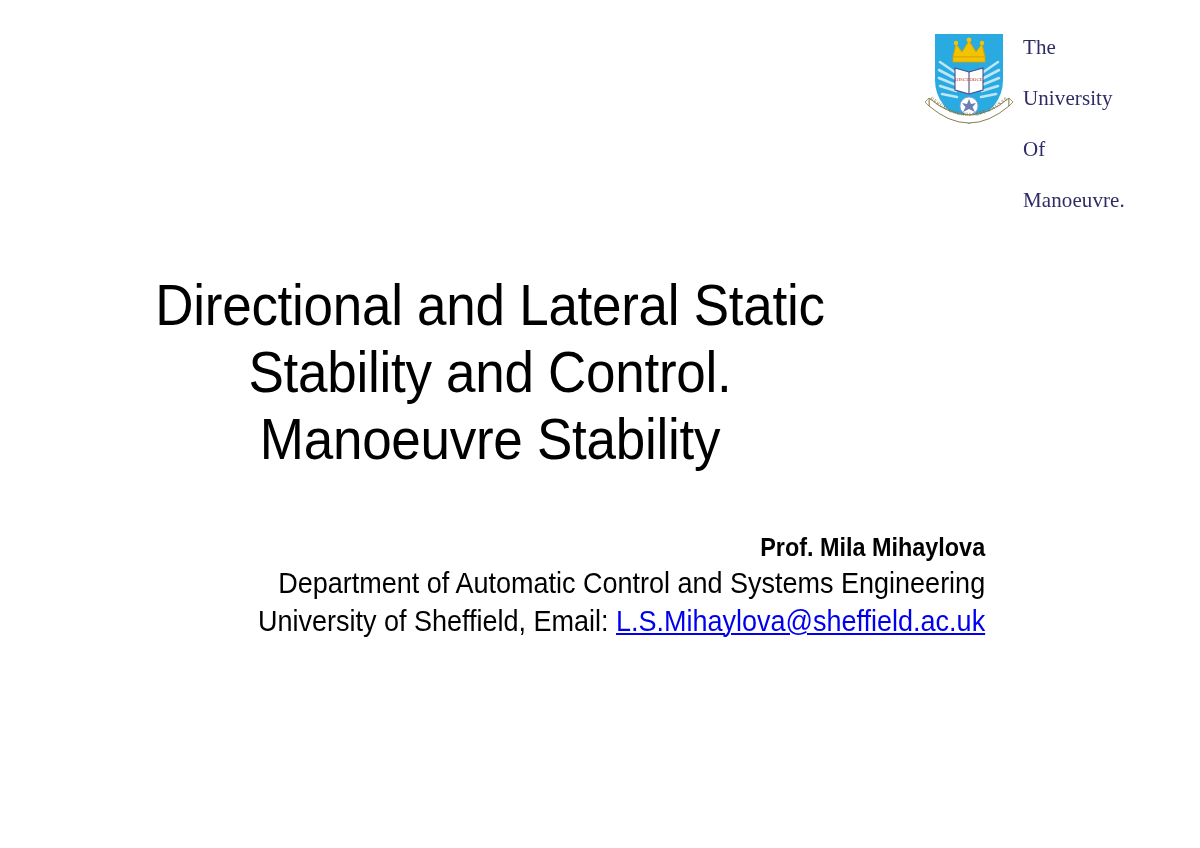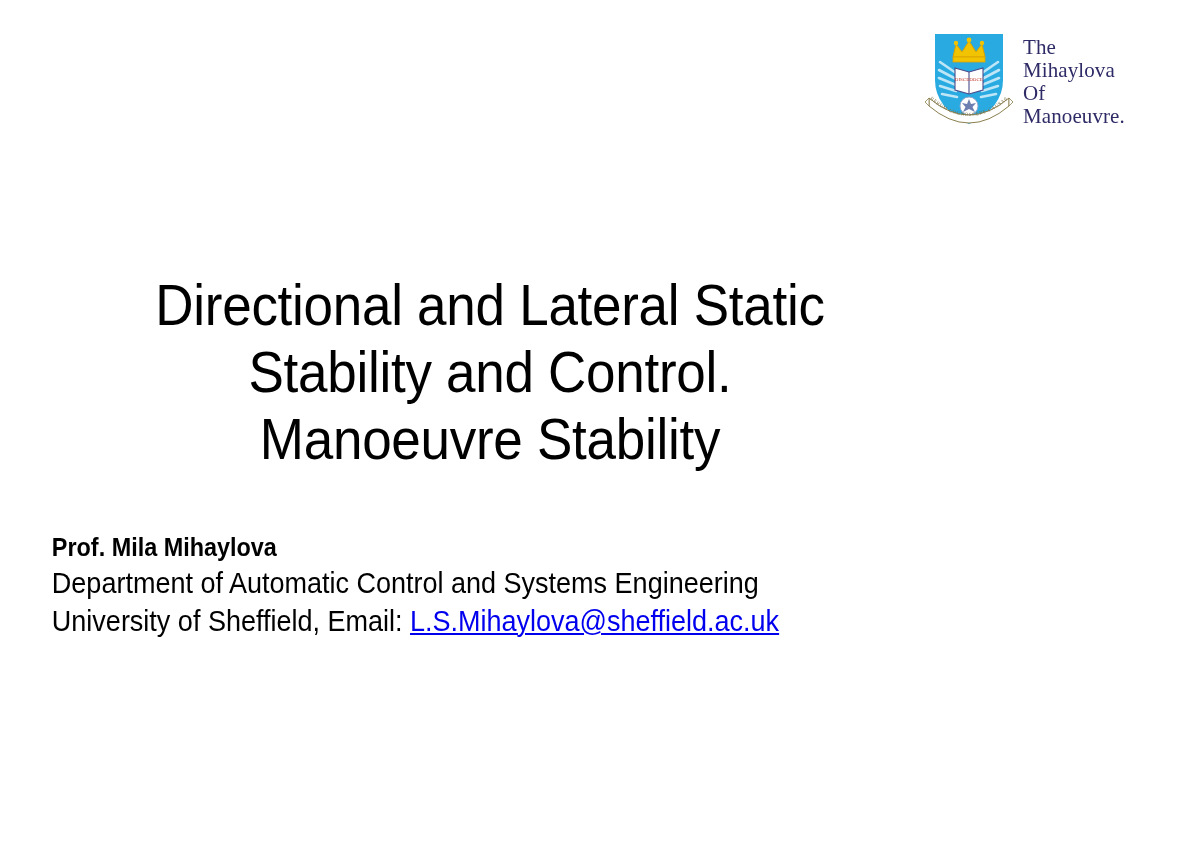--- a/index.html
+++ b/index.html
@@ -31,20 +31,21 @@
     width: 88px;
     height: 104px;
     display: block;
     flex: 0 0 auto;
   }
 
   .logo-wordmark {
     display: flex;
     flex-direction: column;
     margin-top: 8px;
+    gap: 28px;
   }
 
   .logo-wordmark .wm-line {
     font-family: "Liberation Serif", serif;
     font-size: 21px;
     line-height: 23px;
     color: #2e2b66;
     letter-spacing: 0.1px;
     white-space: nowrap;
   }
@@ -69,21 +70,21 @@
     transform: scaleX(0.93);
     transform-origin: center center;
   }
 
   
   .author-block {
     position: absolute;
     top: 531px;
     left: 0;
     width: 1037px;
-    text-align: left;
+    text-align: right;
   }
 
   .author-name {
     font-family: "Liberation Sans Narrow", "Liberation Sans", sans-serif;
     font-stretch: condensed;
     font-size: 26px;
     line-height: 33px;
     font-weight: bold;
     color: #000000;
     transform: scaleX(0.90);
@@ -160,21 +161,21 @@
         <path d="M84 70 L84 78 L88 74 Z" fill="#ffffff" stroke="#8b7f4e" stroke-width="0.8"></path>
         <text font-family="'Liberation Serif', serif" font-size="5" fill="#7a6f45" letter-spacing="0.6">
           <textPath href="#mottoPath" startOffset="50%" text-anchor="middle">RERUM COGNOSCERE CAUSAS</textPath>
         </text>
         <path id="mottoPath" d="M6 72 Q44 104 82 72" fill="none" stroke="none"></path>
       </g>
     </svg>
 
     <div class="logo-wordmark">
       <span class="wm-line">The</span>
-      <span class="wm-line">Mihaylova</span>
+      <span class="wm-line">University</span>
       <span class="wm-line">Of</span>
       <span class="wm-line">Manoeuvre.</span>
     </div>
   </div>
 
   <div class="title-block">
     <div class="title-line">Directional and Lateral Static</div>
     <div class="title-line">Stability and Control.</div>
     <div class="title-line">Manoeuvre Stability</div>
   </div>

